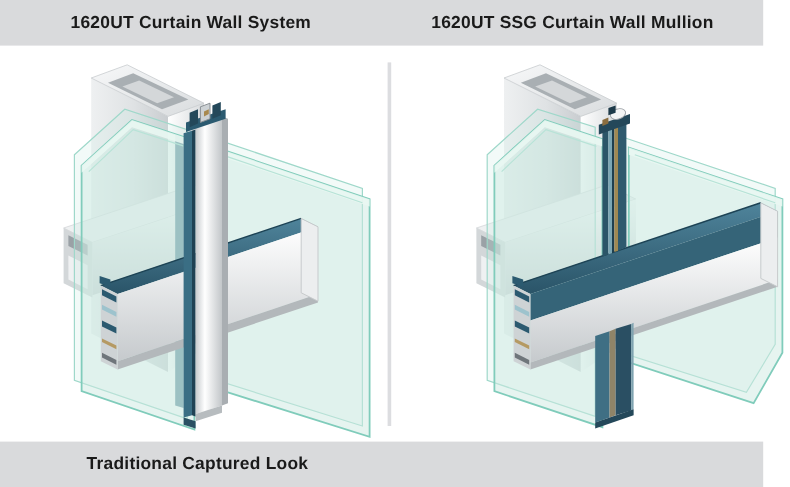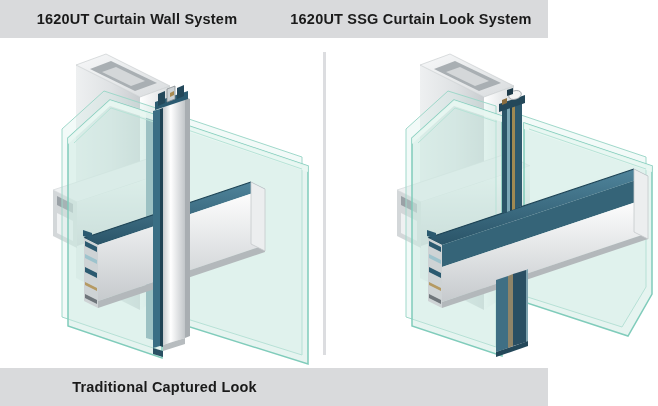--- a/index.html
+++ b/index.html
@@ -1,21 +1,21 @@
 <!DOCTYPE html>
 <html><head>
 <meta charset="utf-8">
 <style>
   html,body{margin:0;padding:0;}
   body{
     width:658px;height:406px;position:relative;overflow:hidden;
     background:#ffffff;font-family:"Liberation Sans",sans-serif;
   }
   .band{
-    position:absolute;left:0;width:548px;height:38px;
+    position:absolute;left:0;width:636px;height:38px;
     background:#d9dadc;display:flex;align-items:center;
   }
   .band.top{top:0;}
   .band.bottom{top:368px;height:38px;}
   .band-half{
     width:329px;display:flex;justify-content:center;align-items:center;
   }
   .band-text{
     font-size:14.5px;font-weight:bold;color:#1a1a1a;letter-spacing:.2px;
     white-space:nowrap;
@@ -29,21 +29,21 @@
   .panel-svg.right{left:356px;}
 </style>
 </head>
 <body>
 
 <div class="band top">
   <div class="band-half">
     <span class="band-text">1620UT Curtain Wall System</span>
   </div>
   <div class="band-half">
-    <span class="band-text">1620UT SSG Curtain Look System</span>
+    <span class="band-text">1620UT SSG Curtain Wall Mullion</span>
   </div>
 </div>
 
 <div class="divider"></div>
 
 <svg class="panel-svg left" width="310" height="330" viewBox="0 0 310 330">
   <defs>
     <linearGradient id="LmullL" x1="0" y1="0" x2="1" y2="0">
       <stop offset="0" stop-color="#eef0f1"></stop>
         <stop offset="0.55" stop-color="#dfe2e4"></stop>

